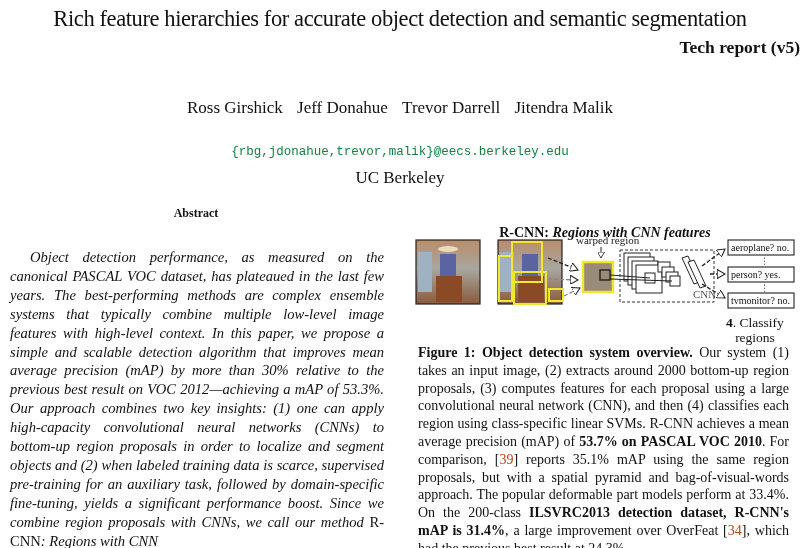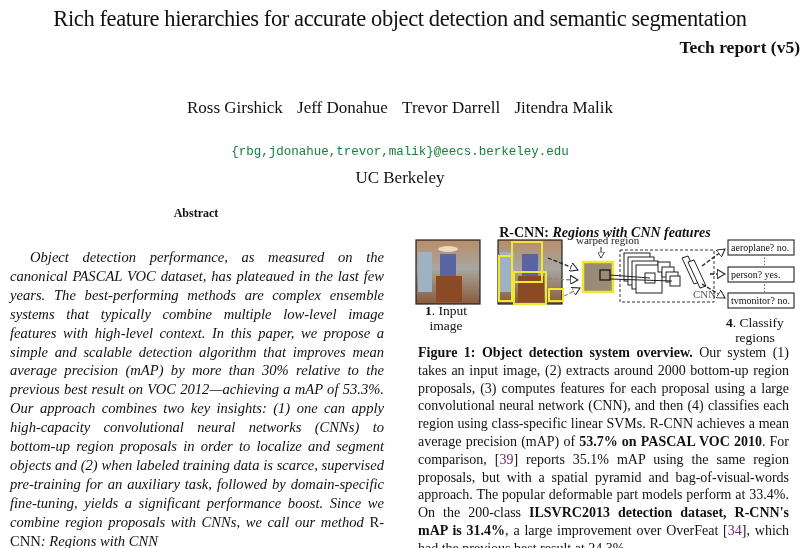--- a/index.html
+++ b/index.html
@@ -14,21 +14,21 @@
   .abs-body { position:absolute; left:10px; width:374px; top:248px; font-style:italic; font-size:14.6px; line-height:18.9px; text-align:justify; }
   .abs-body p { margin:0; text-indent:20px; }
   .abs-body .rm { font-style:normal; }
   .fig-title { position:absolute; left:410px; width:390px; top:210px; text-align:center; font-weight:bold; font-size:14px;margin-top:15px; }
   .fig-title i { font-style:italic; }
   .figure { position:absolute; left:410px; top:228px; width:390px; height:76px;margin-top:6px; }
   .labels { position:absolute; top:303px; left:410px; width:390px; height:32px; font-size:13.5px; line-height:15px; }
   .labels div { position:absolute; text-align:center; }
   .caption { position:absolute; left:418px; width:371px; top:344px; font-size:14px; line-height:17.8px; text-align:justify; }
   .caption b { font-weight:bold; }
-  .cite { color:#701a75; }
+  .cite { color:#c2410c; }
 </style>
 </head>
 <body>
 
 <div class="title">Rich feature hierarchies for accurate object detection and semantic segmentation</div>
 <div class="subtitle">Tech report (v5)</div>
 <div class="authors">
   <span>Ross Girshick</span>
   <span>Jeff Donahue</span>
   <span>Trevor Darrell</span>
@@ -118,17 +118,16 @@
     </g>
     <text x="350" y="57" font-family="Liberation Serif, serif" font-size="9" fill="#333">⋮</text>
     <g>
       <rect x="318" y="59" width="66" height="15" fill="#fff" stroke="#222" stroke-width="1.1"></rect>
       <text x="321" y="70" font-family="Liberation Serif, serif" font-size="10" fill="#111">tvmonitor? no.</text>
     </g>
   </svg>
 </div>
 
 <div class="labels">
-  <div style="left:2px;width:68px;"><b>1</b><span>. Input</span><br><span>image</span></div>
   <div style="left:305px;width:80px;margin-top:12px;"><b>4</b><span>. Classify</span><br><span>regions</span></div>
 </div>
 
 <div class="caption"><b>Figure 1:  Object detection system overview.</b><span> Our system (1) takes an input image, (2) extracts around 2000 bottom-up region proposals, (3) computes features for each proposal using a large convolutional neural network (CNN), and then (4) classifies each region using class-specific linear SVMs. R-CNN achieves a mean average precision (mAP) of </span><b>53.7% on PASCAL VOC 2010</b><span>. For comparison, [</span><span class="cite">39</span><span>] reports 35.1% mAP using the same region proposals, but with a spatial pyramid and bag-of-visual-words approach. The popular deformable part models perform at 33.4%. On the 200-class </span><b>ILSVRC2013 detection dataset, R-CNN's mAP is 31.4%</b><span>, a large improvement over OverFeat [</span><span class="cite">34</span><span>], which had the previous best result at 24.3%.</span></div>
 
 </body></html>

